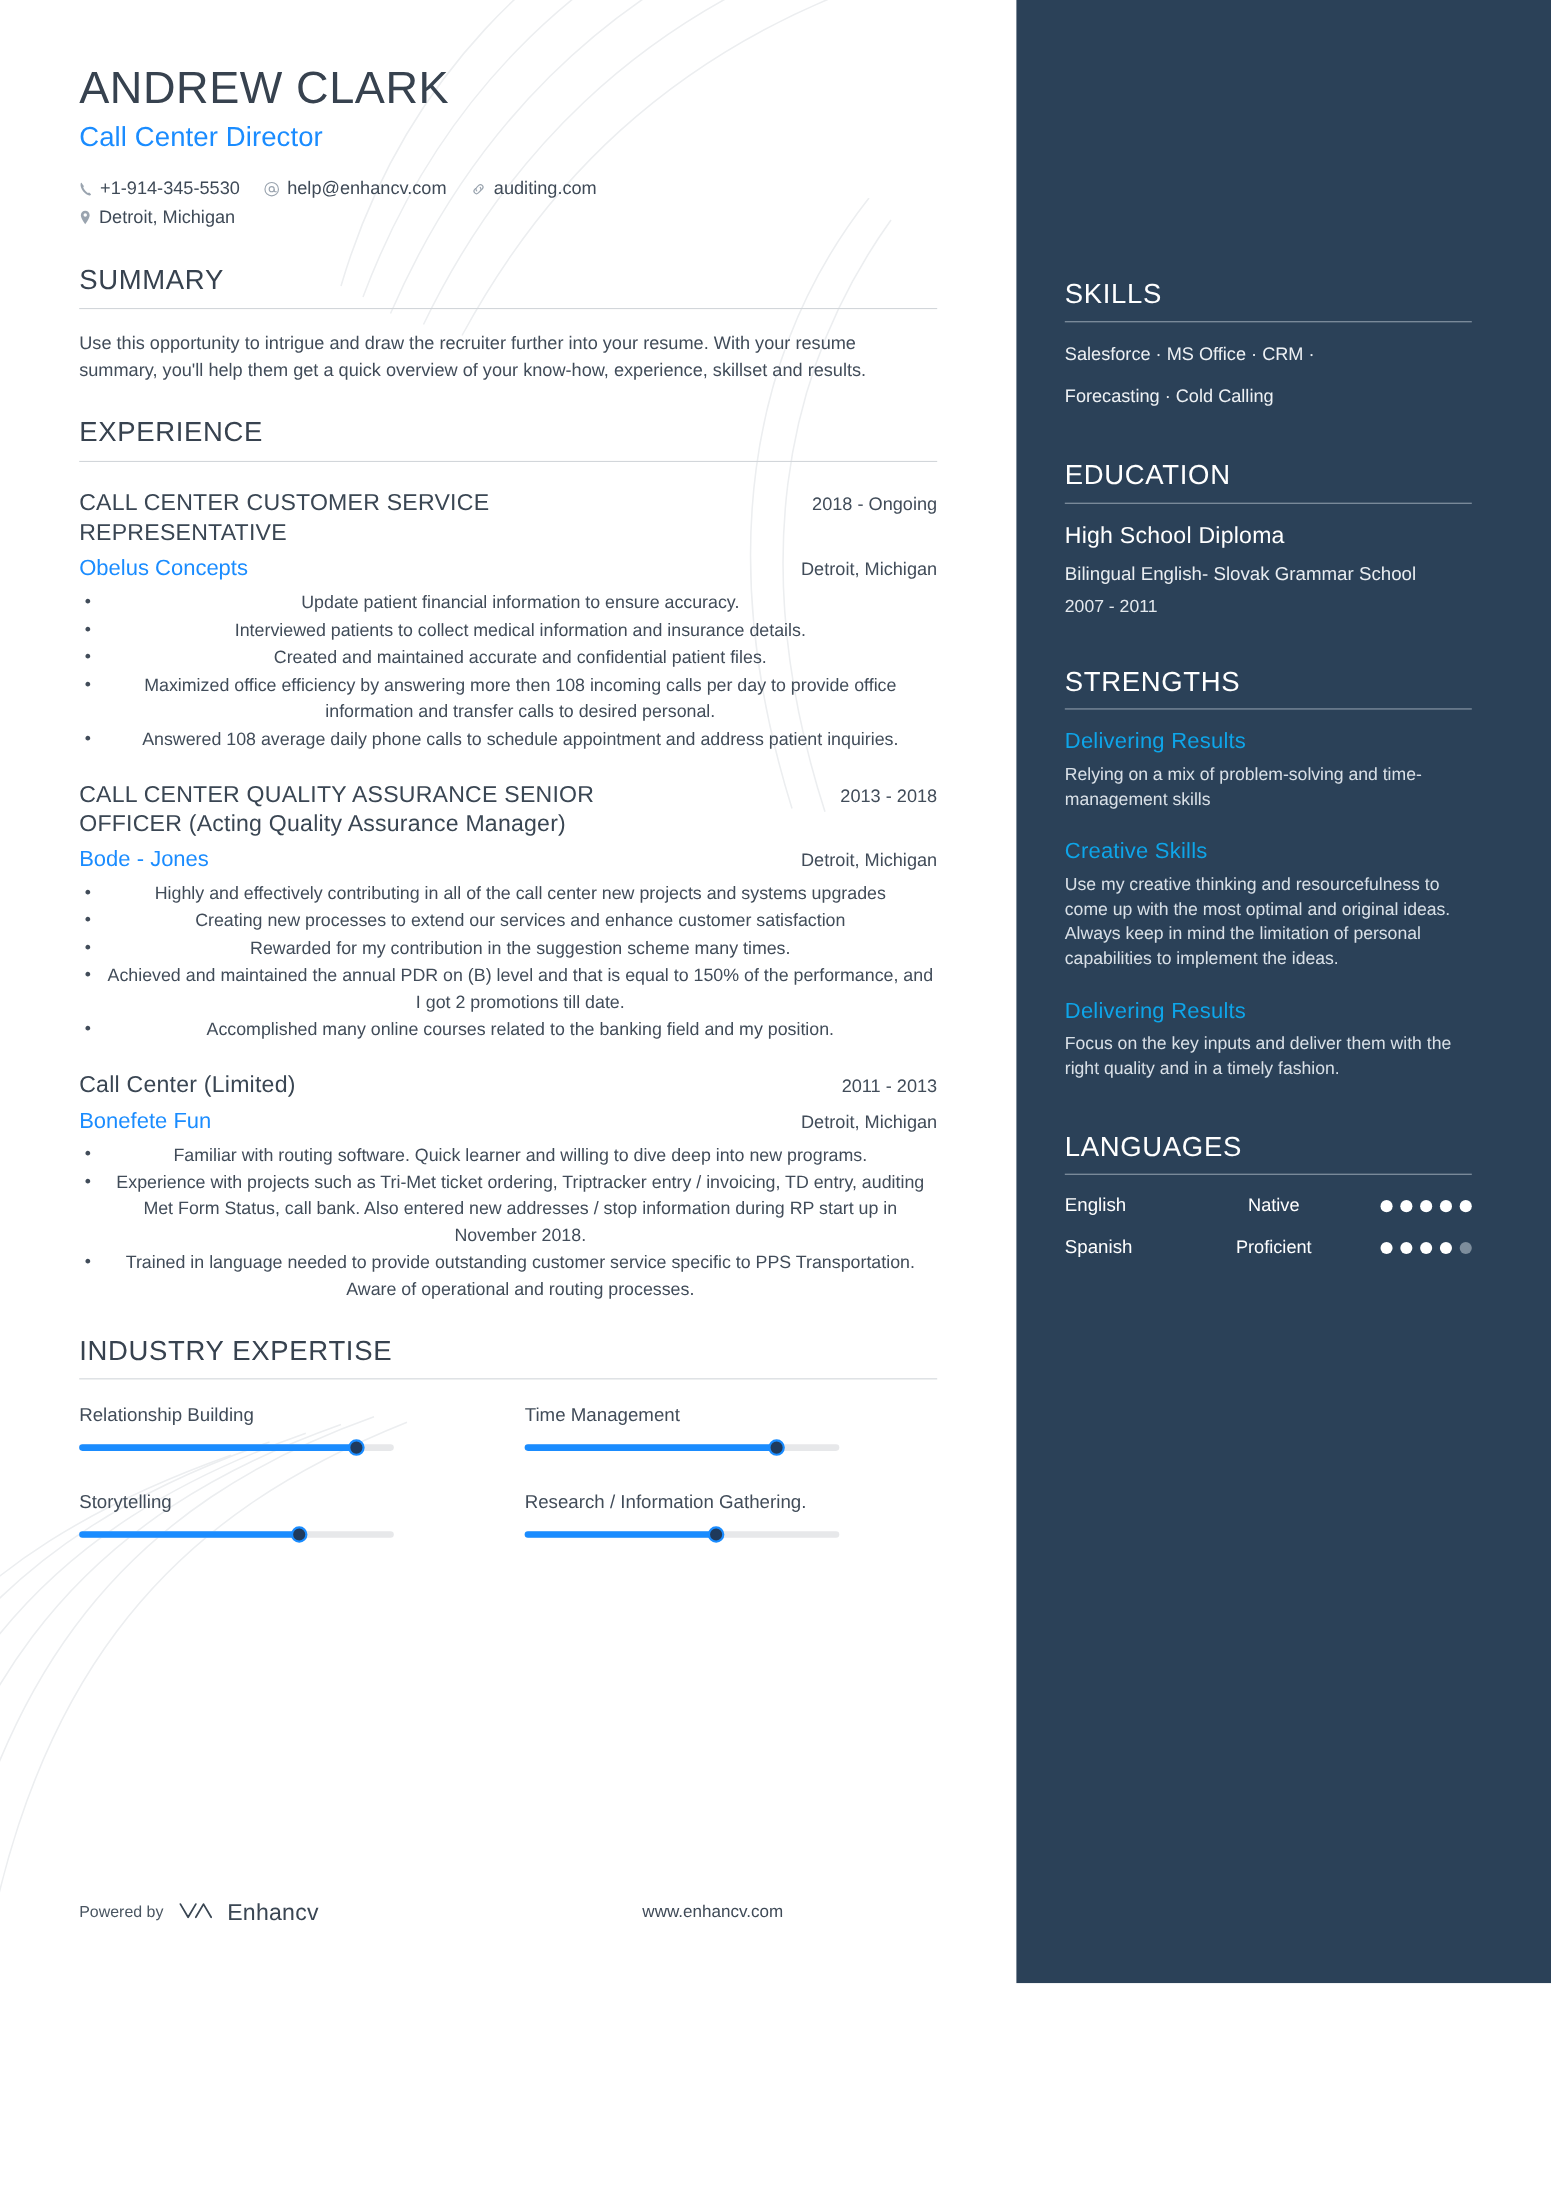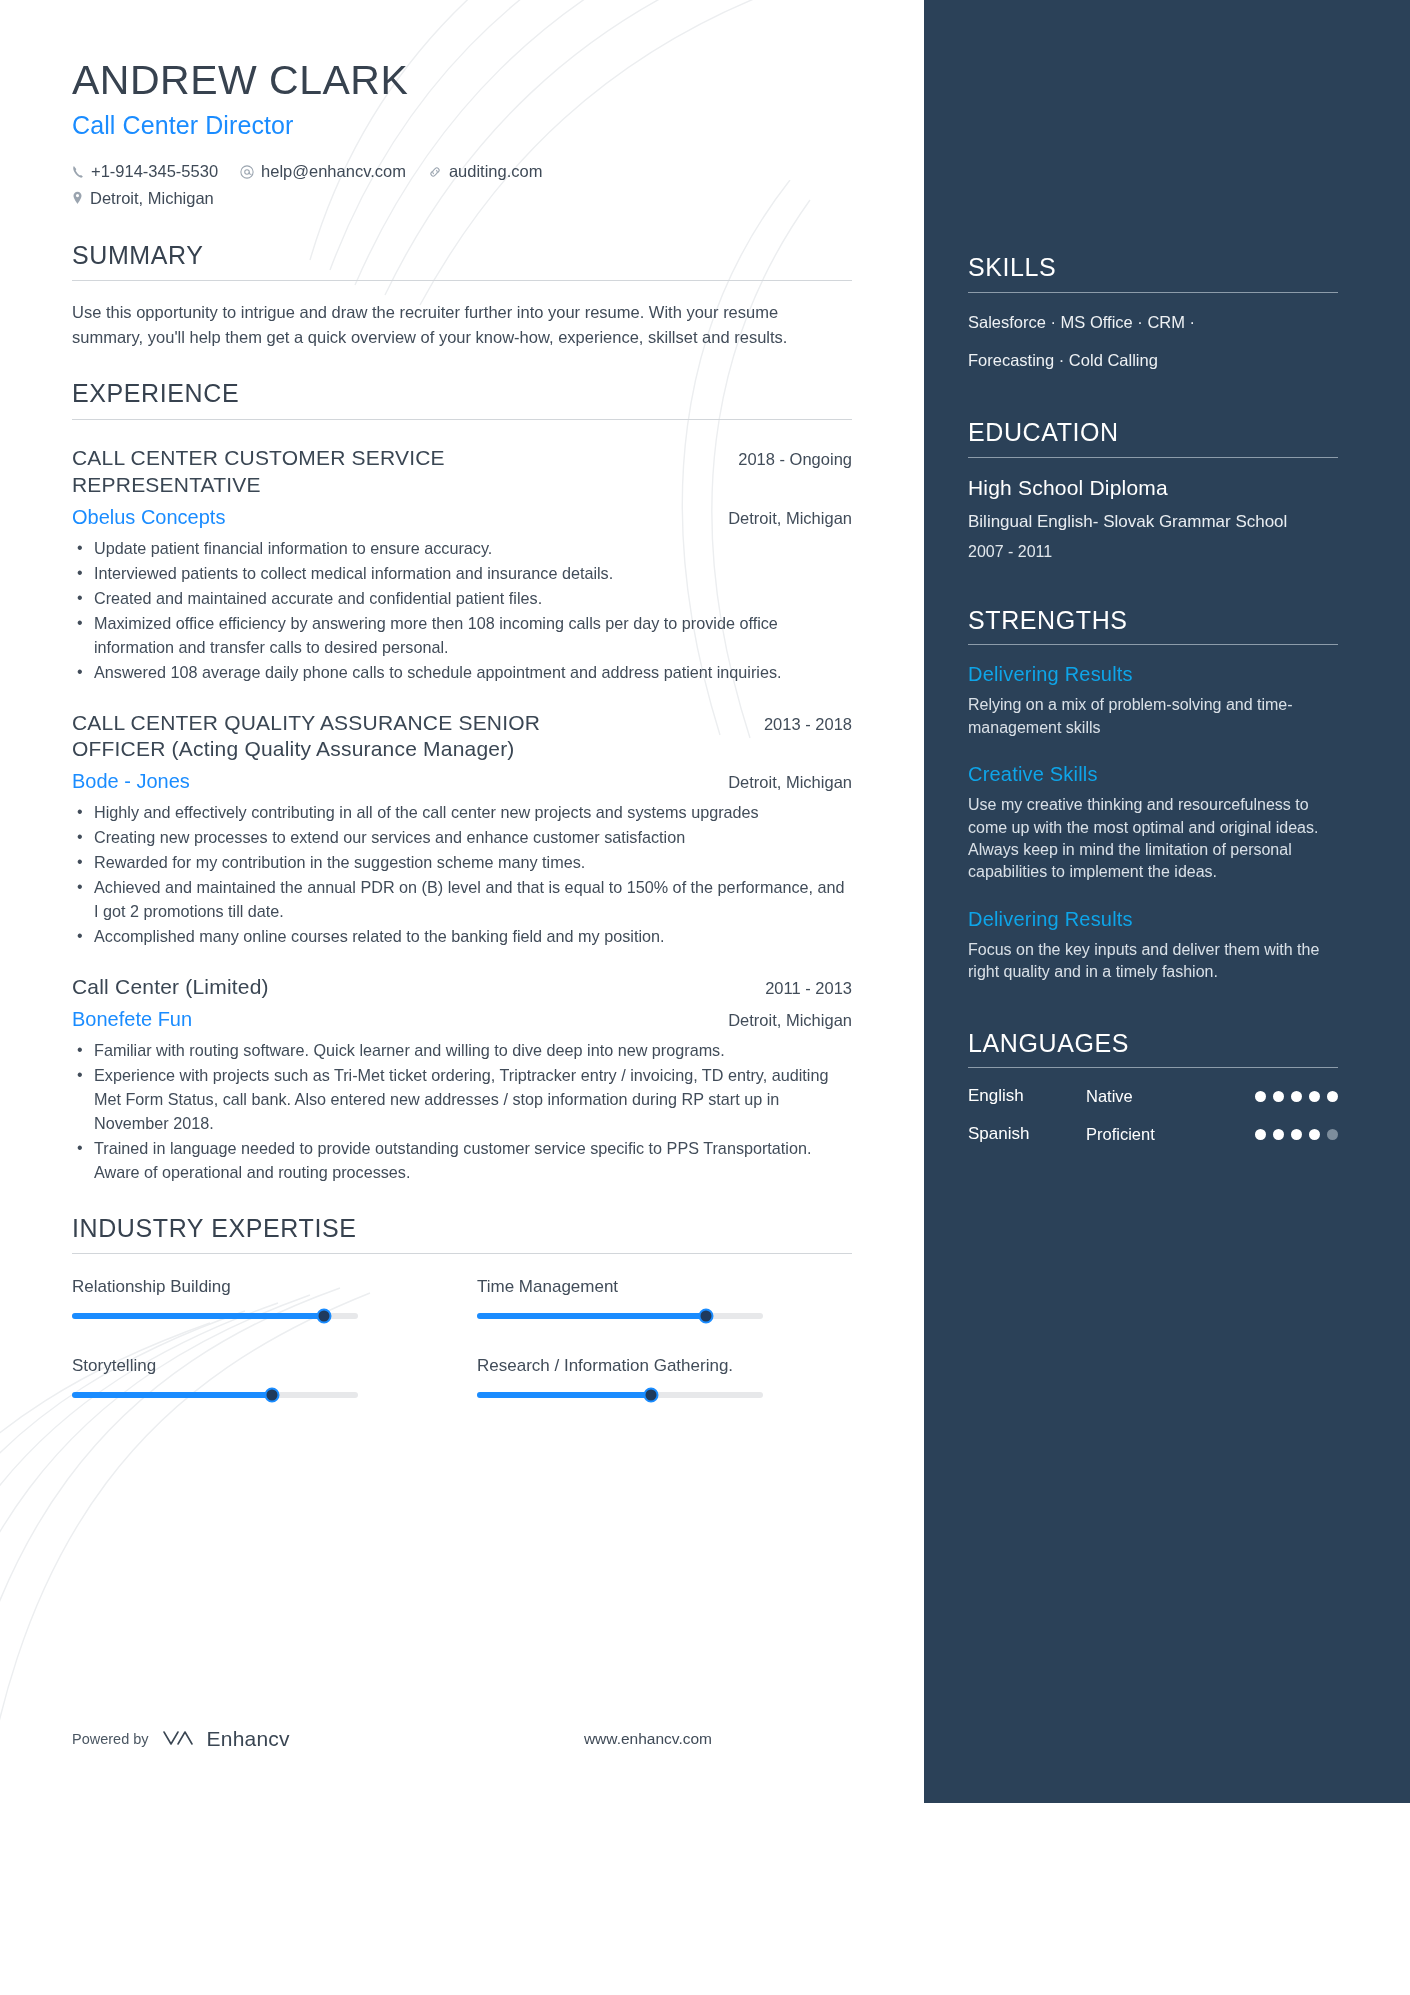--- a/index.html
+++ b/index.html
@@ -123,20 +123,21 @@
   }
   .exp-location {
     font-size: 16.5px;
     color: #414c59;
     white-space: nowrap;
   }
   ul.bullets {
     margin-top: 8px;
     padding-left: 0;
     list-style: none;
+    text-align: center;
   }
   ul.bullets li {
     position: relative;
     padding-left: 22px;
     font-size: 16.2px;
     line-height: 1.48;
     color: #414c59;
     margin-bottom: 1px;
   }
   ul.bullets li::before {
@@ -274,21 +275,21 @@
   .lang-row {
     display: flex;
     align-items: center;
     margin-bottom: 18px;
   }
   .lang-name { font-size: 17px; color: #ffffff; width: 118px; }
   .lang-level {
     font-size: 16.5px;
     color: #ffffff;
     flex: 1;
-    text-align: left;
+    text-align: center;
     padding-right: 16px;
   }
   .dots { display: flex; gap: 7px; width: 92px; justify-content: flex-end; }
   .dot {
     width: 11px; height: 11px;
     border-radius: 50%;
     background: #ffffff;
   }
   .dot.off { background: #7d8d9c; }
 </style>

